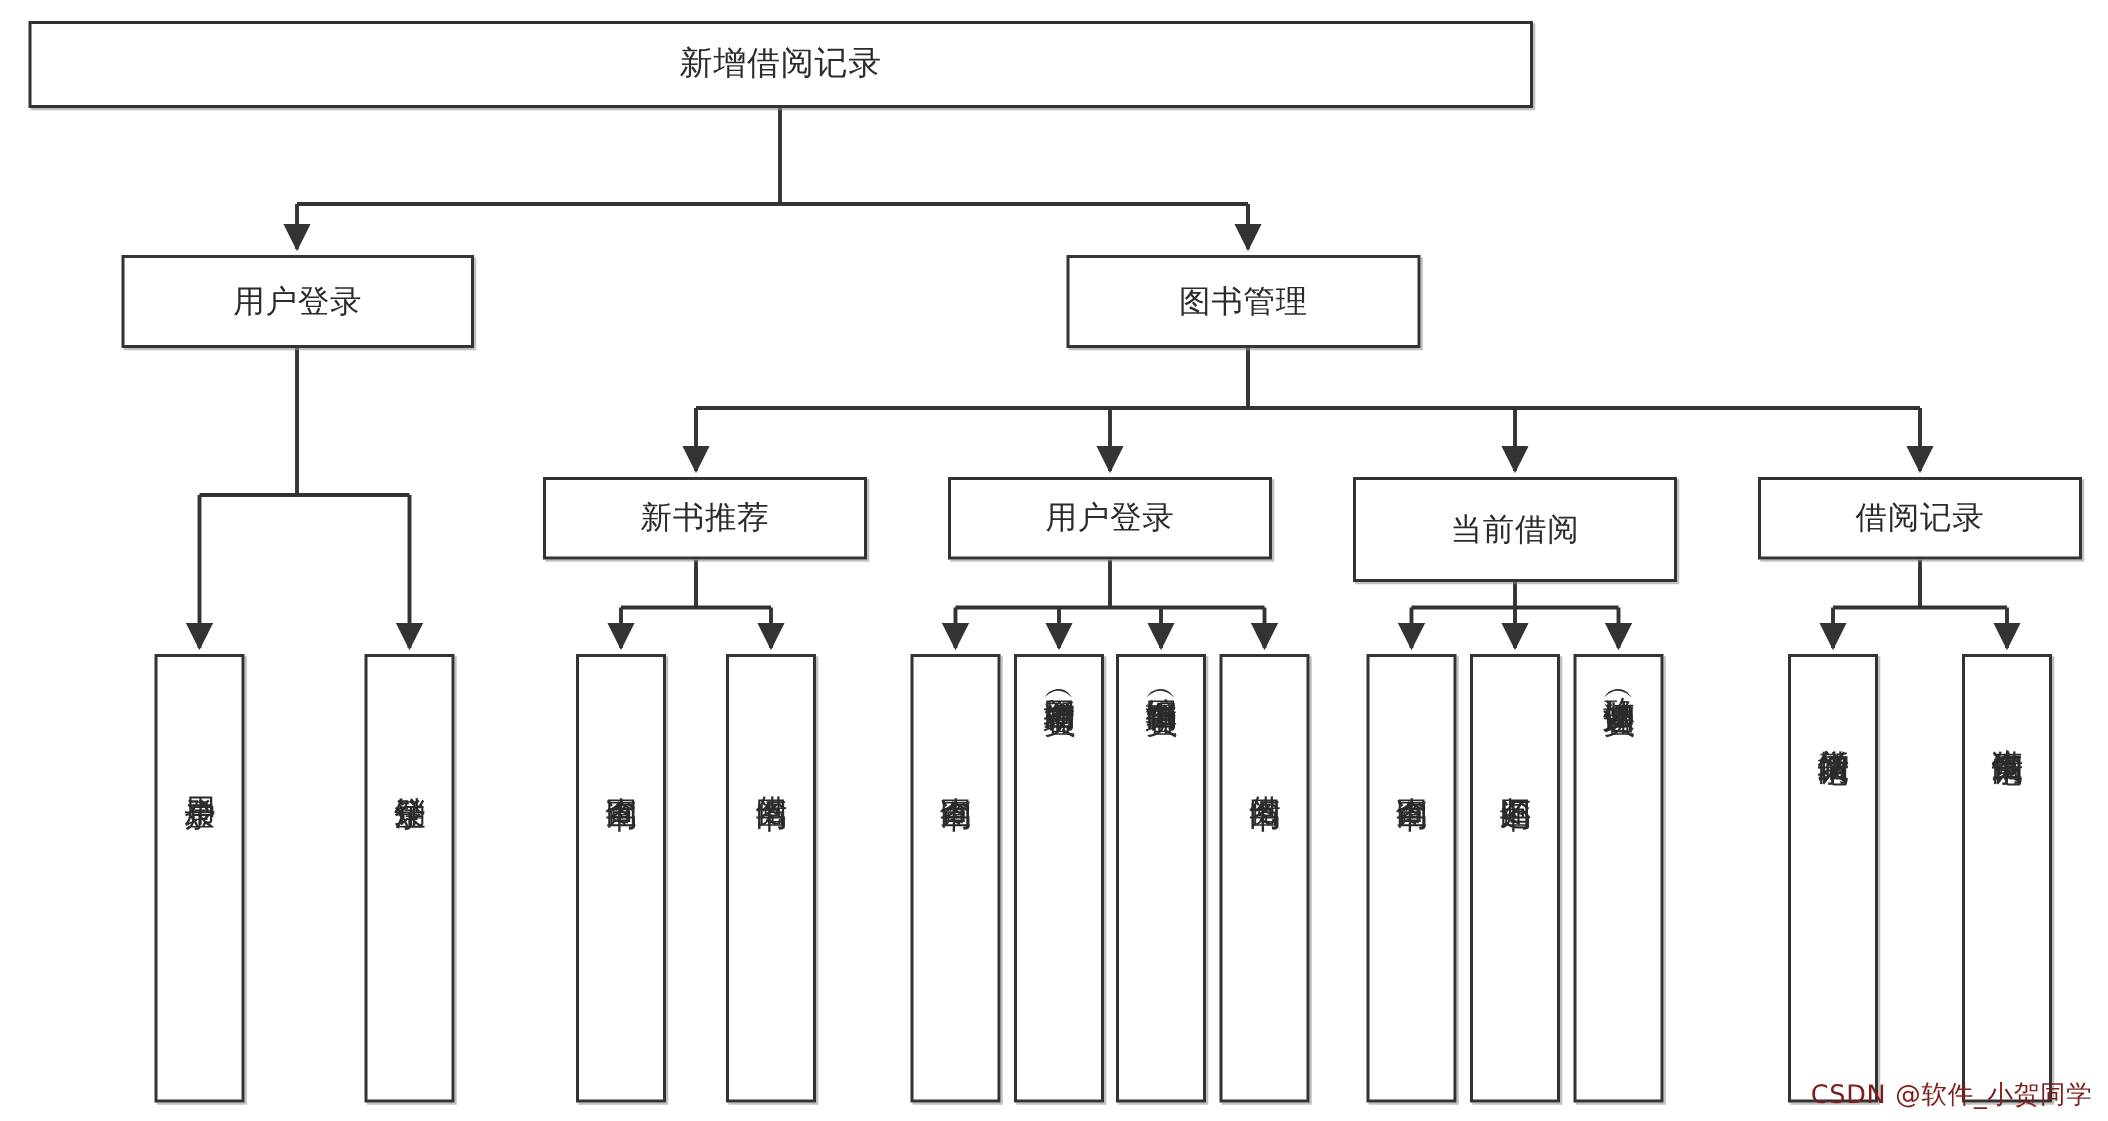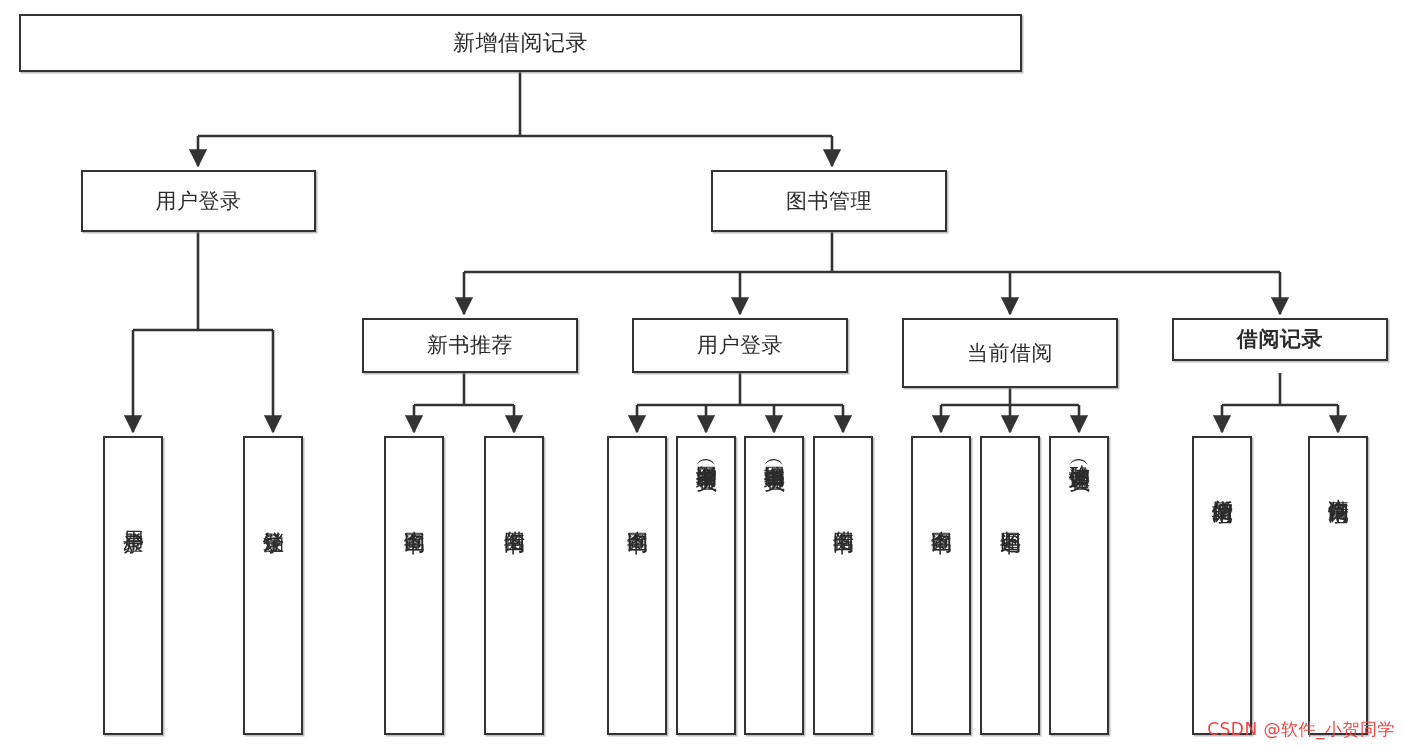--- a/index.html
+++ b/index.html
@@ -66,21 +66,21 @@
   .node.vert.mid .label  { margin-top: 72px; }
   .node.vert.tall .label { margin-top: 6px; }
   .node.vert.rec .label  { margin-top: 40px; }
 
   
   #watermark {
     position: absolute;
     right: 10px;
     bottom: 6px;
     font-size: 17px;
-    color: #ef4444;
+    color: #7f1d1d;
     white-space: nowrap;
     letter-spacing: 0.5px;
     pointer-events: none;
   }
 </style>
 </head>
 <body>
 
 <div id="diagram-root">
 
@@ -151,21 +151,21 @@
   </div>
 
   <div class="node horiz" style="left:632px; top:318px; width:216px; height:55px;">
     <span class="label">用户登录</span>
   </div>
 
   <div class="node horiz" style="left:902px; top:318px; width:216px; height:70px;">
     <span class="label">当前借阅</span>
   </div>
 
-  <div class="node horiz" style="left:1172px; top:318px; width:216px; height:43px;font-weight:bold;">
+  <div class="node horiz" style="left:1172px; top:318px; width:216px; height:55px;">
     <span class="label">借阅记录</span>
   </div>
 
   <div class="node vert mid" style="left:103px; top:436px; width:60px; height:299px;">
     <span class="label">用户登录</span>
   </div>
 
   <div class="node vert mid" style="left:243px; top:436px; width:60px; height:299px;">
     <span class="label">注销登录</span>
   </div>

